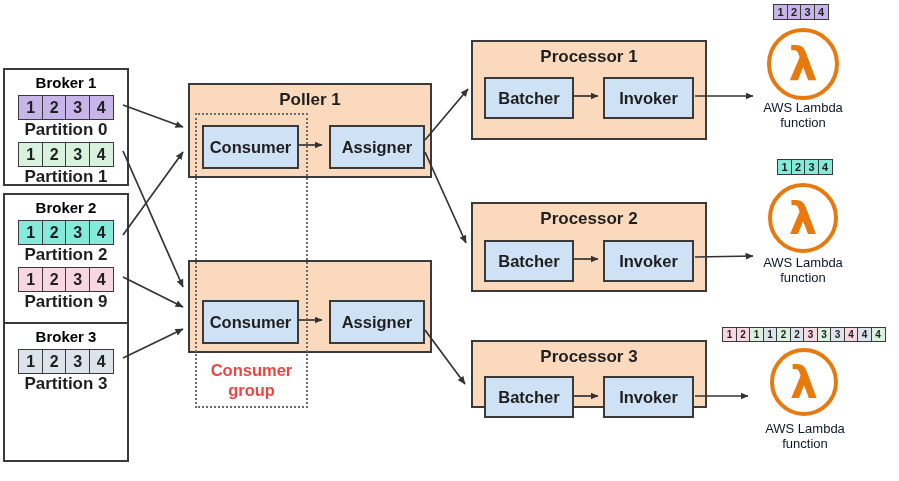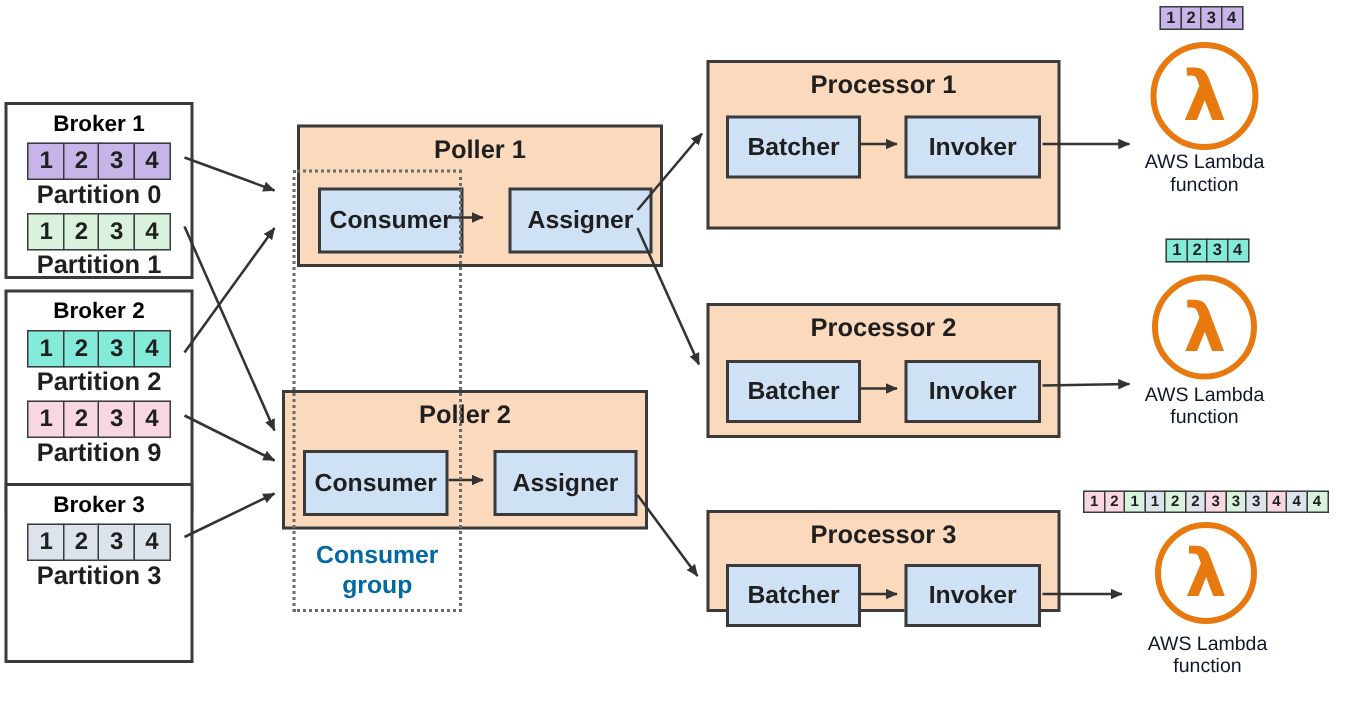--- a/index.html
+++ b/index.html
@@ -15,21 +15,21 @@
         font-size:16px;font-weight:700;color:#1f1f1f}
   .cell + .cell{margin-left:-1.5px}
   .part-label{font-size:17px;font-weight:700;color:#1f1f1f;margin-top:2px;line-height:16px}
 
   .container-box{position:absolute;background:var(--container_fill);border:2px solid #3a3a3a;z-index:2}
   .container-title{text-align:center;font-size:17px;font-weight:700;color:#1f1f1f;margin-top:5px}
   .inner-box{position:absolute;background:var(--inner_fill);border:2px solid #3a3a3a;
              display:flex;align-items:center;justify-content:center;font-size:16.5px;font-weight:700;color:#1f1f1f}
 
   .dotted-box{position:absolute;border:2px dotted #6b6b6b;background:transparent;z-index:6}
-  .cg-label{position:absolute;font-size:16.5px;font-weight:700;color:#0369a1;text-align:center;line-height:20px;z-index:7}
+  .cg-label{position:absolute;font-size:16.5px;font-weight:700;color:#ef4444;text-align:center;line-height:20px;z-index:7}
 
   .lambda-circle{position:absolute;border:4px solid var(--lambda_orange);border-radius:50%;
                  display:flex;align-items:center;justify-content:center;background:#fff;z-index:2}
   .lambda-glyph{font-family:"DejaVu Sans",sans-serif;font-weight:700;color:var(--lambda_orange)}
   .lambda-label{position:absolute;width:90px;text-align:center;font-size:13px;color:#0f172a;line-height:14.5px;z-index:2}
 
   .mini-cells{position:absolute;display:flex;z-index:2}
   .mini{border:1.5px solid #3a3a3a;display:flex;align-items:center;justify-content:center;font-weight:700;color:#1f1f1f}
   .mini + .mini{margin-left:-1.5px}
   .m15{width:15px;height:16px;font-size:11px}
@@ -77,47 +77,46 @@
     <div class="part-label">Partition 2</div>
     <div class="cells">
       <span class="cell c-partition3">1</span>
       <span class="cell c-partition3">2</span>
       <span class="cell c-partition3">3</span>
       <span class="cell c-partition3">4</span>
     </div>
     <div class="part-label">Partition 9</div>
   </div>
 
-  <div class="broker" style="top:322px;height:120px;">
+  <div class="broker" style="top:322px;height:140px;">
     <div class="box-title">Broker 3</div>
     <div class="cells">
       <span class="cell c-partition4">1</span>
       <span class="cell c-partition4">2</span>
       <span class="cell c-partition4">3</span>
       <span class="cell c-partition4">4</span>
     </div>
     <div class="part-label">Partition 3</div>
   </div>
 
-  <div class="container-box" style="left:188px;top:83px;width:244px;height:95px;margin-left:10px;">
+  <div class="container-box" style="left:188px;top:83px;width:244px;height:95px;">
     <div class="container-title">Poller 1</div>
     <div class="inner-box" style="left:12px;top:40px;width:97px;height:44px;">Consumer</div>
     <div class="inner-box" style="left:139px;top:40px;width:96px;height:44px;">Assigner</div>
   </div>
 
   <div class="container-box" style="left:188px;top:260px;width:244px;height:93px;">
-    <div class="container-title">Poller 2</div>
     <div class="inner-box" style="left:12px;top:38px;width:97px;height:44px;">Consumer</div>
     <div class="inner-box" style="left:139px;top:38px;width:96px;height:44px;">Assigner</div>
   </div>
 
   <div class="dotted-box" style="left:195px;top:113px;width:113px;height:295px;"></div>
   <div class="cg-label" style="left:195px;top:360px;width:113px;">Consumer group</div>
 
-  <div class="container-box" style="left:471px;top:40px;width:236px;height:113px;">
+  <div class="container-box" style="left:471px;top:40px;width:236px;height:100px;">
     <div class="container-title">Processor 1</div>
     <div class="inner-box" style="left:11px;top:35px;width:90px;height:42px;">Batcher</div>
     <div class="inner-box" style="left:130px;top:35px;width:91px;height:42px;">Invoker</div>
   </div>
 
   <div class="container-box" style="left:471px;top:202px;width:236px;height:90px;">
     <div class="container-title">Processor 2</div>
     <div class="inner-box" style="left:11px;top:36px;width:90px;height:42px;">Batcher</div>
     <div class="inner-box" style="left:130px;top:36px;width:91px;height:42px;">Invoker</div>
   </div>

